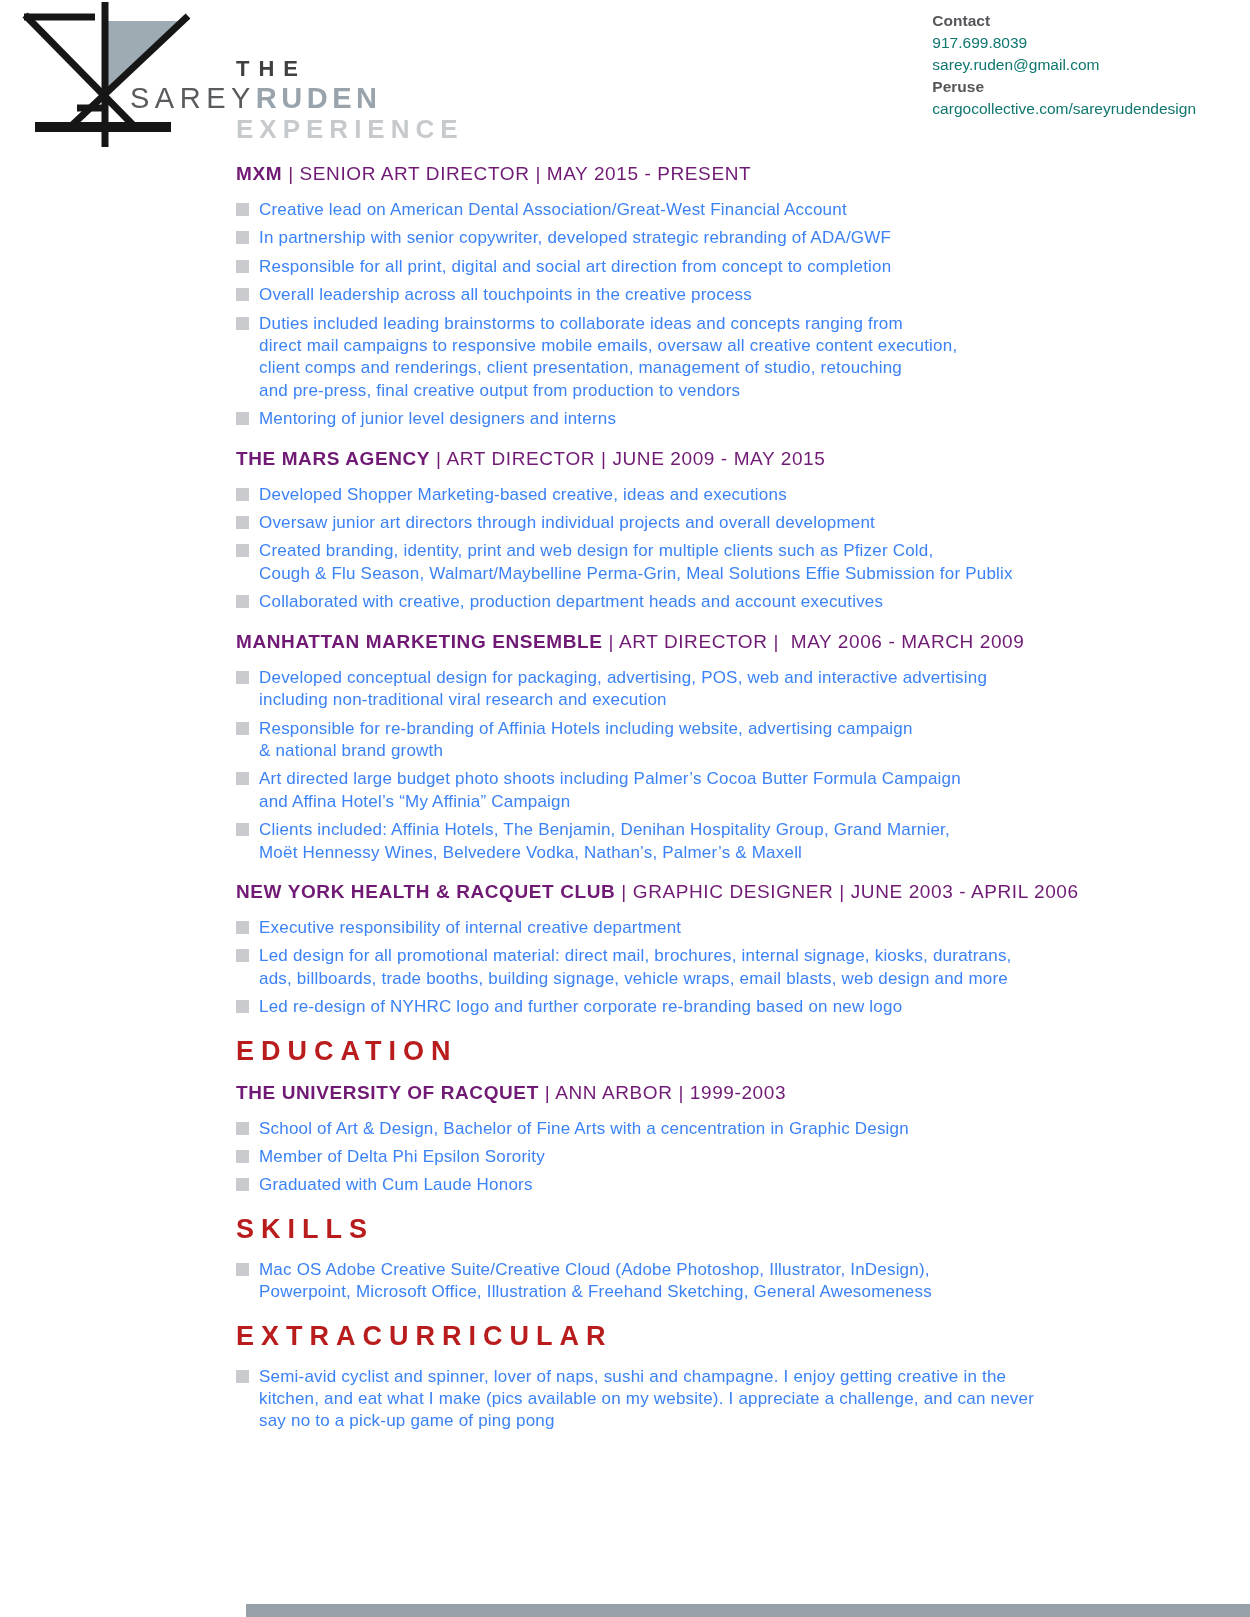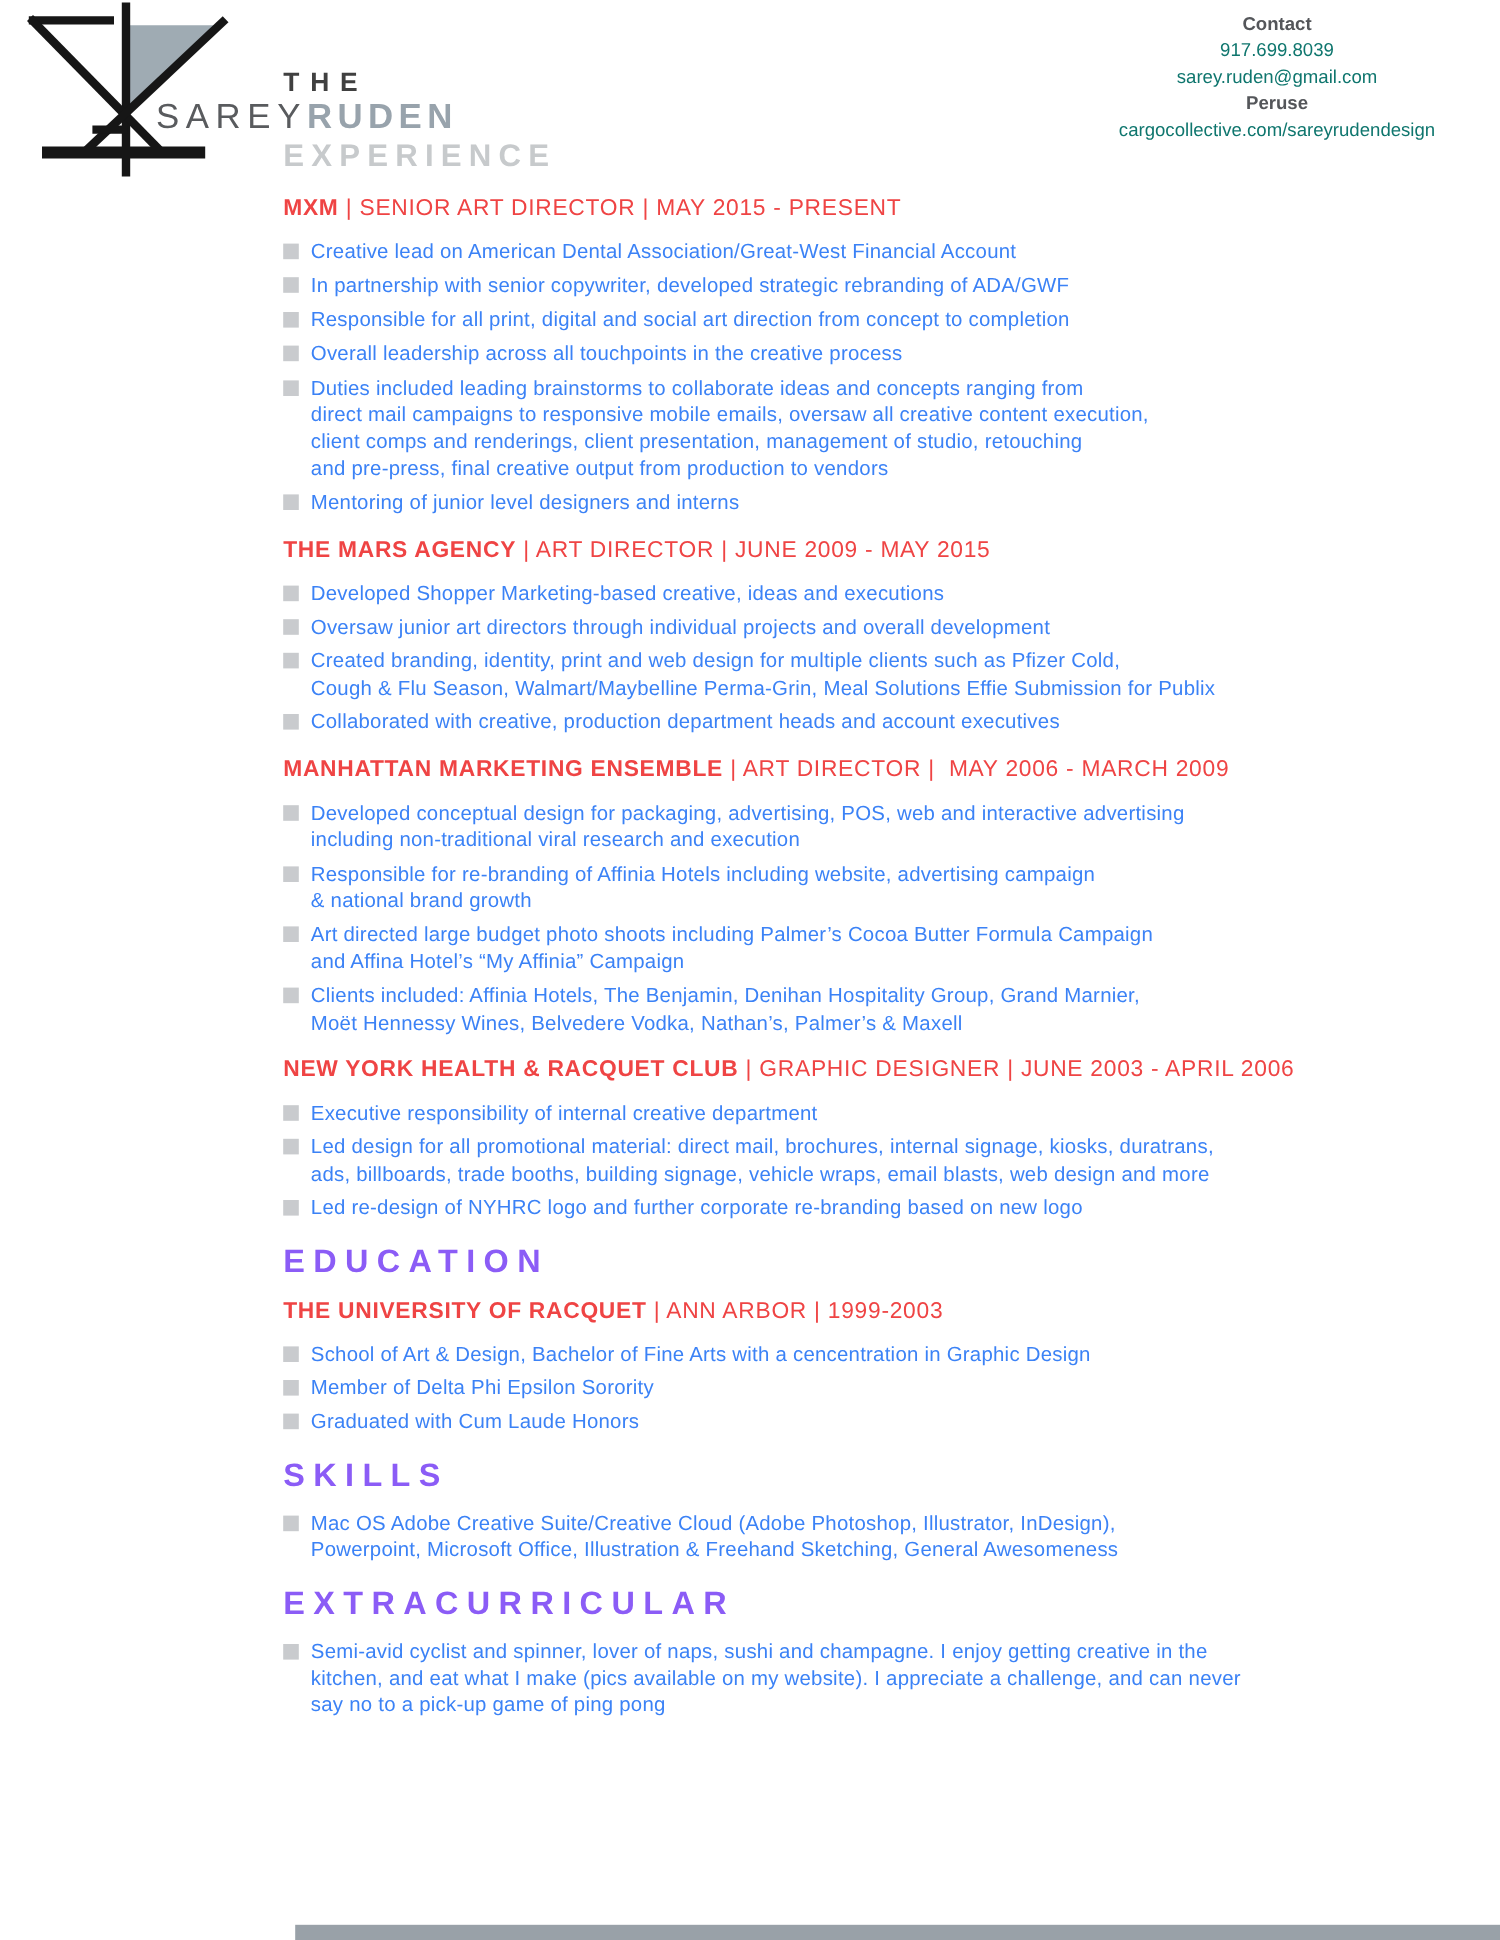--- a/index.html
+++ b/index.html
@@ -15,42 +15,42 @@
     font-weight:bold; font-size:22px; letter-spacing:9px; color:#404040;
     margin-left:106px; line-height:26px;
   }
   .brand-name { font-size:29px; line-height:32px; white-space:nowrap; }
   .brand-first { color:#595b5e; letter-spacing:5.5px; font-weight:normal; }
   .brand-last  { color:#98a3ac; letter-spacing:4.5px; font-weight:bold; }
   .brand-exp {
     font-weight:bold; font-size:26px; letter-spacing:6px; color:#c7cacc;
     margin-left:106px; line-height:30px;
   }
-  .contact { position:absolute; right:54px; top:10px; text-align:center;
+  .contact { position:absolute; right:54px; top:10px; text-align:left;
     font-size:15.5px; line-height:22px; }
   .c-label { font-weight:bold; color:#54565a; }
   .c-val   { color:#0f766e; }
 
   
   main { position:absolute; left:236px; top:162px; width:960px; }
   h2.job {
-    font-size:19px; color:#ef4444; letter-spacing:0.6px;
+    font-size:19px; color:#701a75; letter-spacing:0.6px;
     margin:0 0 13px 0; font-weight:normal; line-height:24px; white-space:pre-wrap;
   }
   h2.job .co { font-weight:bold; }
   h2.job .det { margin-left:6px; white-space:pre-wrap; }
   ul.bullets { list-style:none; margin:0 0 16px 0; padding:0; }
   ul.bullets li {
     position:relative; padding-left:23px; margin-bottom:6px;
     font-size:17px; line-height:22.4px; color:#3b82f6; letter-spacing:0.2px;
   }
   .sq { position:absolute; left:0; top:4px; width:13px; height:13px; background:#c9cbce; }
   .bt { white-space:pre-line; display:block; }
   .sec-title {
-    font-size:27px; font-weight:bold; letter-spacing:7px; color:#8b5cf6;
+    font-size:27px; font-weight:bold; letter-spacing:7px; color:#b91c1c;
     margin:10px 0 14px 0; line-height:32px;
   }
 
   
   .bottom-bar { position:absolute; left:246px; top:1604px; width:1004px; height:13px;
     background:#99a1a8; }
 </style>
 </head>
 <body>
 

